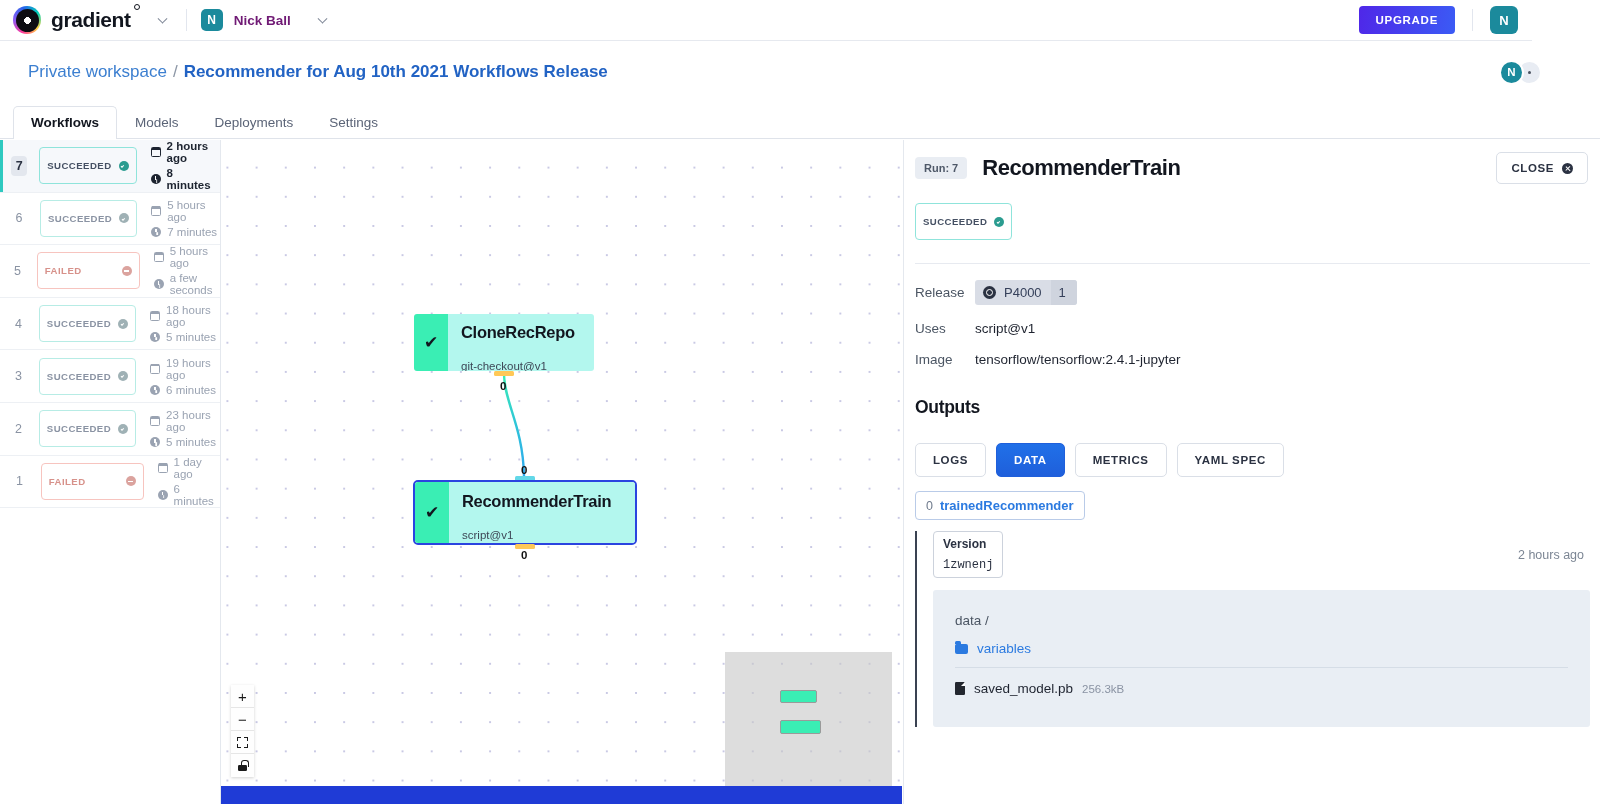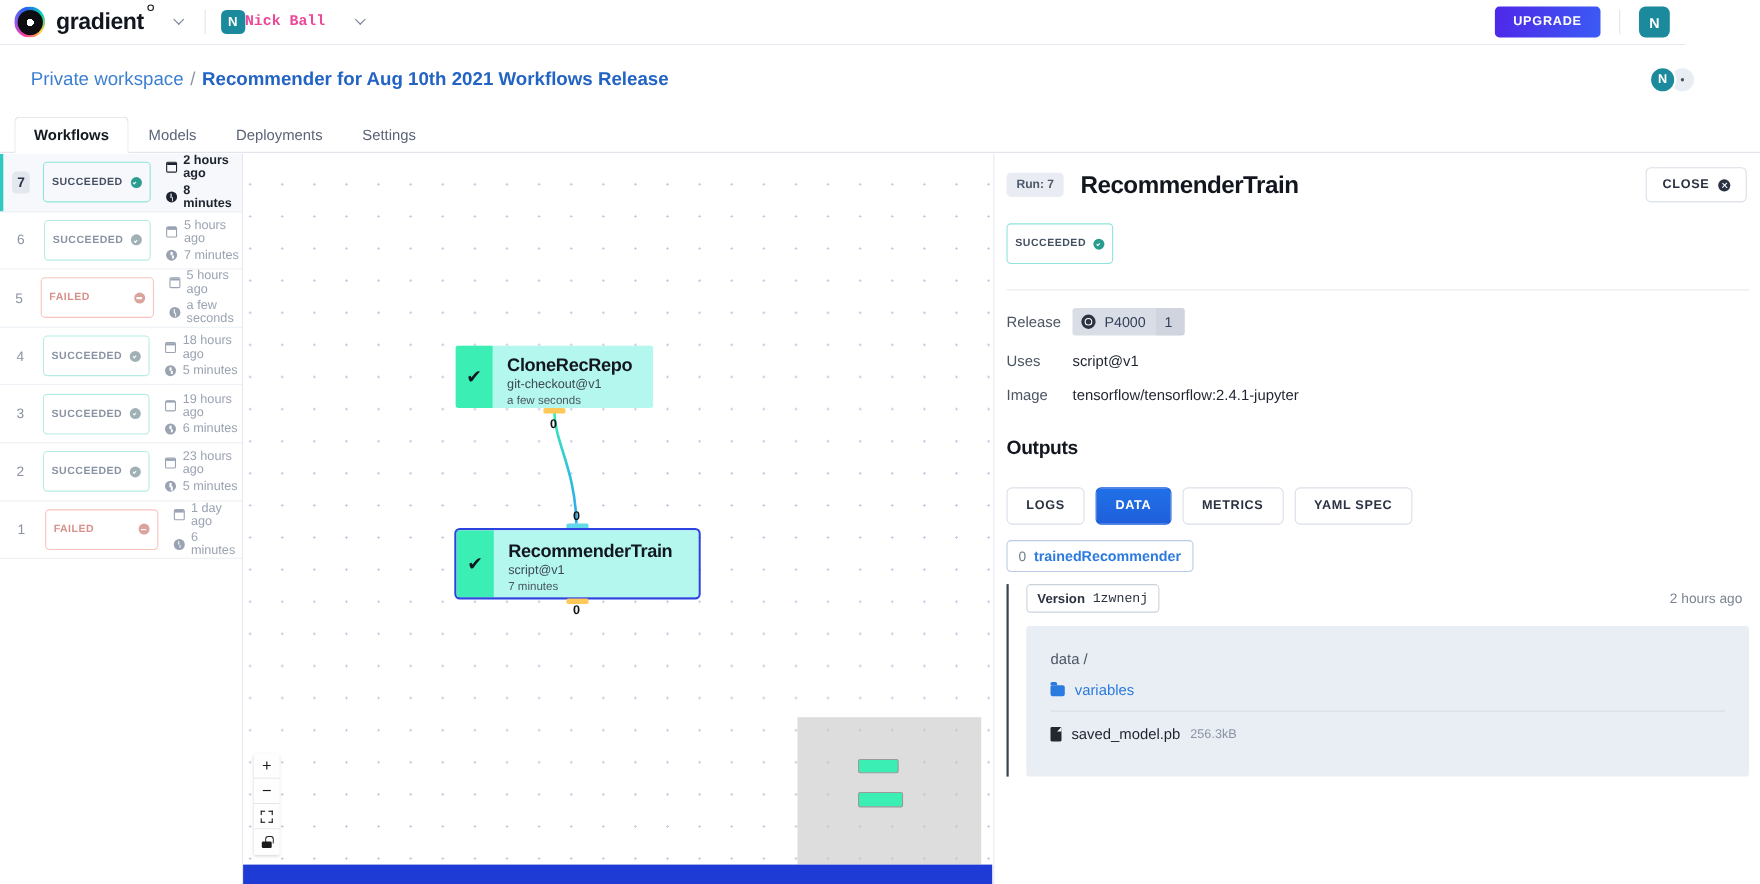--- a/index.html
+++ b/index.html
@@ -44,21 +44,21 @@
     border-right: 1.6px solid #7b8494; border-bottom: 1.6px solid #7b8494;
     transform: rotate(45deg) translate(-2px,-2px);
   }
   .caret-btn { margin-left: 22px; padding: 4px 6px; cursor: pointer; }
   .vdiv { width: 1px; height: 22px; background: #e2e6ee; margin: 0 14px; }
   .avatar-sq {
     width: 22px; height: 22px; border-radius: 5px;
     background: #1b8a9c; color: #fff; font-size: 12px; font-weight: 700;
     display: flex; align-items: center; justify-content: center;
   }
-  .user-name { font-size: 13.5px; font-weight: 700; color: #ec4899; font-family: Liberation Mono, monospace; }
+  .user-name { margin-left: 11px; font-size: 13.5px; font-weight: 700; color: #701a75; }
   .spacer { flex: 1; }
   #upgrade-btn {
     background: linear-gradient(100deg,#4f27e8,#3b5bf5);
     color: #fff; border: none; border-radius: 4px;
     font-size: 11.5px; font-weight: 700; letter-spacing: 0.7px;
     padding: 8px 17px; cursor: pointer;
     font-family: "Liberation Sans", sans-serif;
   }
   .avatar-rd {
     width: 28px; height: 28px; border-radius: 6px; margin-right: 14px; margin-left: 17px;
@@ -182,21 +182,21 @@
     position: absolute; top: 786px; left: 221px; width: 681px; height: 18px;
     background: #1f3bd6;
   }
   .node { position: absolute; display: flex; border-radius: 3px; overflow: hidden; }
   .node-strip {
     width: 34px; background: #3aeeb4; display: flex; align-items: center; justify-content: center;
     color: #12161f; font-size: 17px;
   }
   .node-body { background: #b3f7ee; padding: 9px 14px 9px 13px; flex: 1; }
   .node-title { font-size: 16.5px; font-weight: 700; color: #12161f; letter-spacing: -0.3px; }
-  .node-sub { font-size: 11.5px; color: #3d4756; margin-top: 2px; }
+  .node-sub { font-size: 11.5px; color: #3d4756; margin-top: 18px; }
   .node-time { font-size: 10.5px; color: #4b5562; margin-top: 2px; }
   #node-clone { left: 193px; top: 174px; width: 180px; height: 57px; }
   #node-train {
     left: 192px; top: 340px; width: 224px; height: 65px;
     border: 2.5px solid #2b44e0; border-radius: 5px;
   }
   #node-train .node-body { padding-top: 10px; }
   .handle {
     position: absolute; width: 20px; height: 5px; border-radius: 1.5px;
   }
@@ -303,21 +303,21 @@
   #out-chip {
     display: inline-flex; align-items: center; gap: 7px; margin-top: 14px;
     border: 1px solid #b9cbe8; border-radius: 4px; padding: 6px 10px; cursor: pointer;
   }
   .out-idx { color: #6f7b8d; font-size: 12.5px; }
   .out-nm { color: #2b7ae0; font-size: 13px; font-weight: 700; }
   #ver-block { margin-top: 11px; border-left: 2px solid #3a4252; padding-left: 16px; }
   #ver-row { display: flex; align-items: center; }
   .ver-chip {
     border: 1px solid #ccd2dc; border-radius: 4px; padding: 5px 9px;
-    font-size: 12px; color: #2b3242; display: flex; gap: 7px;
+    font-size: 12px; color: #2b3242; display: flex; gap: 7px; flex-direction: column;
   }
   .ver-chip b { font-weight: 700; }
   .ver-chip code { font-family: "Liberation Mono", monospace; font-size: 12px; }
   .ver-time { margin-left: auto; font-size: 12.5px; color: #7c8694; padding-right: 6px; }
   #file-card { background: #e9eef4; border-radius: 3px; margin-top: 12px; padding: 23px 22px 20px; }
   #data-path { font-size: 13.5px; color: #4b5563; }
   .file-row { display: flex; align-items: center; gap: 9px; padding: 13px 0 11px; }
   .file-row.bordered { border-bottom: 1px solid #d5dde6; }
   .folder-ico {
     width: 13px; height: 10px; background: #2b7ae0; border-radius: 1.5px 2px 2px 2px; position: relative; flex:none;

